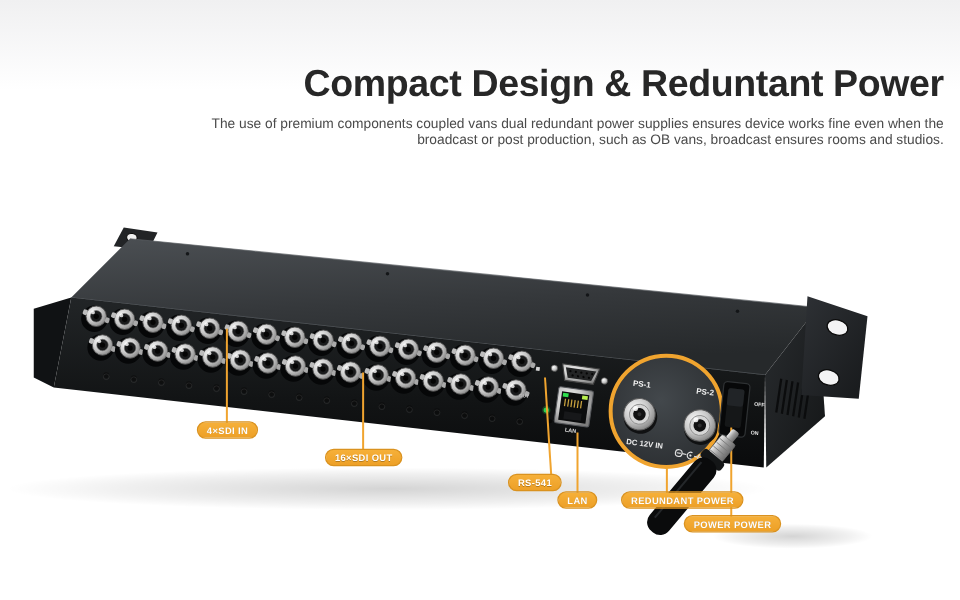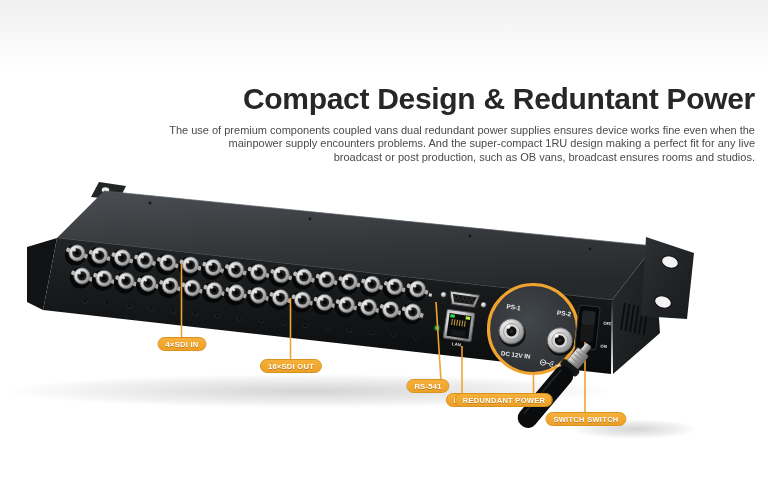--- a/index.html
+++ b/index.html
@@ -1,46 +1,45 @@
 <!DOCTYPE html>
 <html><head>
 <meta charset="utf-8">
 <style>
   html,body{margin:0;padding:0;}
   .stage{position:relative;width:768px;height:480px;overflow:hidden;background:#ffffff;
          font-family:"Liberation Sans",sans-serif;}
   .stage::before{content:"";position:absolute;left:0;top:0;right:0;height:72px;
          background:linear-gradient(180deg,#f0f0f1 0%,rgba(255,255,255,0) 100%);pointer-events:none;}
-  .hero{position:absolute;top:52px;right:13px;text-align:right;z-index:3;margin-top:31px;}
+  .hero{position:absolute;top:52px;right:13px;text-align:right;z-index:3;}
   .hero h1{margin:0;font-size:30px;font-weight:600;color:#272727;letter-spacing:-0.3px;line-height:1.05;}
   .hero .desc{margin-top:9px;font-size:11px;line-height:13.8px;color:#4a4a4a;}
   .hero .desc div{white-space:nowrap;}
   svg.device{position:absolute;left:0;top:0;z-index:1;font-family:"Liberation Sans",sans-serif;}
   .pill{position:absolute;z-index:4;transform:translateX(-50%);display:inline-flex;align-items:center;
         justify-content:center;height:14px;padding:0 7px;border-radius:8px;box-sizing:border-box;
         background:linear-gradient(180deg,#f6b039,#eda027);border:1.6px solid #da921f;color:#fff;
         font-size:7.5px;font-weight:700;letter-spacing:.3px;white-space:nowrap;
         text-shadow:0 .5px .5px rgba(0,0,0,.25);}
   #pill-sdi-in{left:182px;top:337px}
   #pill-sdi-out{left:291px;top:359px}
   #pill-rs422{left:428px;top:379px}
   #pill-lan{left:462px;top:393px}
-  #pill-redundant-power{left:504px;top:393px}
+  #pill-redundant-power{left:546px;top:393px}
   #pill-power-switch{left:586px;top:412px}
 </style>
 </head>
 <body>
 
 <div class="stage">
 
   <header class="hero">
     <h1>Compact Design &amp; Reduntant Power</h1>
     <div class="desc">
       <div>The use of premium components coupled vans dual redundant power supplies ensures device works fine even when the</div>
-      <div>mainpower supply encounters problems. And the super-compact 1RU design making a perfect fit for any live</div>
       <div>broadcast or post production, such as OB vans, broadcast ensures rooms and studios.</div>
     </div>
   </header>
 
   <svg class="device" width="768" height="480" viewBox="0 0 768 480">
     <defs>
       <radialGradient id="metal" cx="35%" cy="35%" r="75%">
         <stop offset="0%" stop-color="#fdfdfd"></stop>
           <stop offset="55%" stop-color="#c6c6c6"></stop>
           <stop offset="100%" stop-color="#7d7d7d"></stop>
@@ -281,15 +280,15 @@
       <line x1="462" y1="346" x2="462" y2="395"></line>
       <line x1="533.5" y1="374.5" x2="533.5" y2="395"></line>
     </g>
   </svg>
 
   <div class="pill" id="pill-sdi-in">4×SDI IN</div>
   <div class="pill" id="pill-sdi-out">16×SDI OUT</div>
   <div class="pill" id="pill-rs422">RS-541</div>
   <div class="pill" id="pill-lan">LAN</div>
   <div class="pill" id="pill-redundant-power">REDUNDANT POWER</div>
-  <div class="pill" id="pill-power-switch">SWITCH SWITCH</div>
+  <div class="pill" id="pill-power-switch">POWER POWER</div>
 
 </div>
 
 </body></html>

